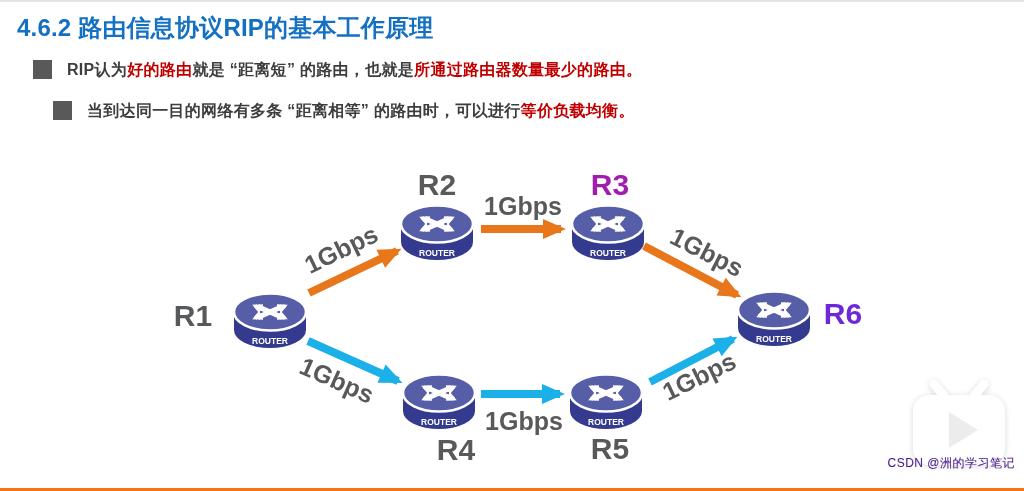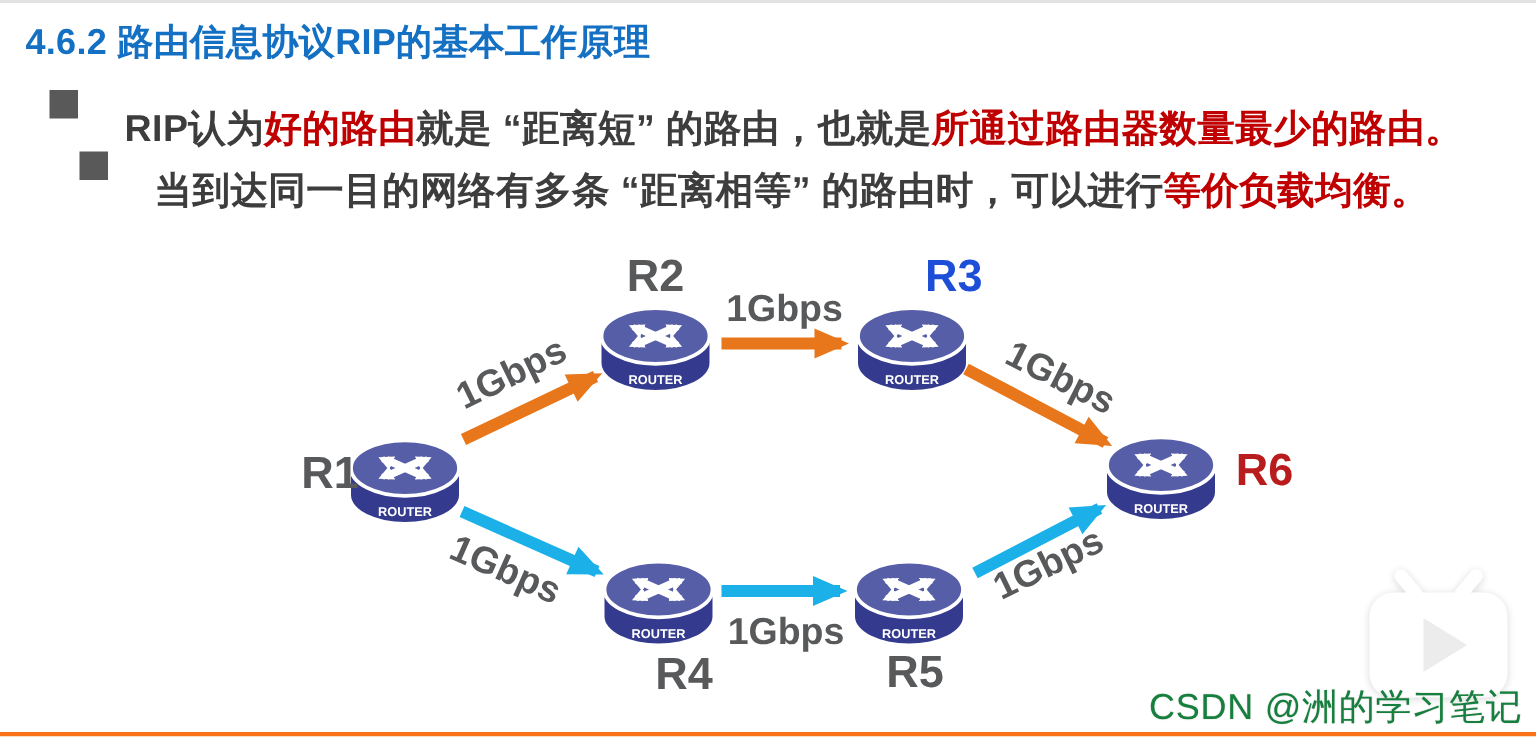--- a/index.html
+++ b/index.html
@@ -10,36 +10,36 @@
     box-sizing:border-box;
   }
   .page-title{
     position:absolute;left:17px;top:10px;margin:0;
     font-size:24px;font-weight:bold;letter-spacing:0.2px;
   }
   .bullet{position:absolute;left:33px;display:flex;align-items:flex-start;gap:15px;width:960px;}
   .bullet-1{top:56px;}
   .bullet-2{top:97px;padding-left:20px;}
   .sq{flex:0 0 auto;width:19px;height:19px;margin-top:2px;}
-  .bullet p{margin:16px;font-size:25px;font-weight:bold;line-height:24px;letter-spacing:0.3px;}
+  .bullet p{margin:0;font-size:16px;font-weight:bold;line-height:24px;letter-spacing:0.3px;}
   .diagram{position:absolute;left:0;top:0;width:1024px;height:491px;}
   #links-svg{position:absolute;left:0;top:0;}
   .router{position:absolute;width:80px;height:66px;}
   .router-label{
     position:absolute;width:90px;text-align:center;
     font-size:30px;font-weight:bold;line-height:36px;
   }
   .link-label{
     position:absolute;width:120px;text-align:center;
     font-size:25px;font-weight:bold;line-height:30px;
   }
   .watermark{
     position:absolute;right:9px;top:453px;
-    font-size:24px;letter-spacing:0.5px;
-    color:#15803d;text-shadow:0 0 1px #c0c0c0;margin-left:20px;
+    font-size:12px;letter-spacing:0.5px;
+    color:#4c1d95;text-shadow:0 0 1px #c0c0c0;margin-left:20px;
   }
   .tv-icon{
     position:absolute;left:908px;top:377px;width:102px;height:90px;
     opacity:0.95;filter:drop-shadow(0 1px 3px rgba(0,0,0,0.16));
     cursor:pointer;
   }
 </style>
 </head>
 <body>
 
@@ -84,21 +84,21 @@
             <path d="M4,28 L4,45 A36,18 0 0 0 76,45 L76,28 Z" fill="#343a8e"></path>
             <ellipse cx="40" cy="27" rx="36" ry="18.5" fill="#575ea8" stroke="#ffffff" stroke-width="2.5"></ellipse>
             <g stroke="#ffffff" stroke-width="4" fill="none">
               <path d="M28,33 L55,21" marker-end="url(#rw0)"></path>
               <path d="M52,21 L25,33" marker-end="url(#rw0)"></path>
               <path d="M52,33 L25,21" marker-end="url(#rw0)"></path>
               <path d="M28,21 L55,33" marker-end="url(#rw0)"></path>
             </g>
             <text x="40" y="59" text-anchor="middle" font-size="8.5" font-weight="bold" fill="#ffffff" font-family="Liberation Sans, sans-serif">ROUTER</text>
           </svg></div>
-        <div class="router-label" style="left: 175px; top: 296px; color: rgb(88, 89, 91);">R1</div>
+        <div class="router-label" style="left: 148px; top: 296px; color: rgb(88, 89, 91);">R1</div>
         <div class="router" style="left: 397px; top: 195px;"><svg viewBox="0 0 80 66" width="80" height="66">
             <defs>
               <marker id="rw1" markerUnits="userSpaceOnUse" markerWidth="12" markerHeight="12" refX="7" refY="5" orient="auto">
                 <path d="M0,0 L10,5 L0,10 Z" fill="#fff"></path>
               </marker>
             </defs>
             <path d="M4,28 L4,45 A36,18 0 0 0 76,45 L76,28 Z" fill="#343a8e"></path>
             <ellipse cx="40" cy="27" rx="36" ry="18.5" fill="#575ea8" stroke="#ffffff" stroke-width="2.5"></ellipse>
             <g stroke="#ffffff" stroke-width="4" fill="none">
               <path d="M28,33 L55,21" marker-end="url(#rw1)"></path>
@@ -118,21 +118,21 @@
             <path d="M4,28 L4,45 A36,18 0 0 0 76,45 L76,28 Z" fill="#343a8e"></path>
             <ellipse cx="40" cy="27" rx="36" ry="18.5" fill="#575ea8" stroke="#ffffff" stroke-width="2.5"></ellipse>
             <g stroke="#ffffff" stroke-width="4" fill="none">
               <path d="M28,33 L55,21" marker-end="url(#rw2)"></path>
               <path d="M52,21 L25,33" marker-end="url(#rw2)"></path>
               <path d="M52,33 L25,21" marker-end="url(#rw2)"></path>
               <path d="M28,21 L55,33" marker-end="url(#rw2)"></path>
             </g>
             <text x="40" y="59" text-anchor="middle" font-size="8.5" font-weight="bold" fill="#ffffff" font-family="Liberation Sans, sans-serif">ROUTER</text>
           </svg></div>
-        <div class="router-label" style="left: 565px; top: 165px; color: #1d4ed8; text-align: right;">R3</div>
+        <div class="router-label" style="left: 565px; top: 165px; color: #a21caf;">R3</div>
         <div class="router" style="left: 399px; top: 364px;"><svg viewBox="0 0 80 66" width="80" height="66">
             <defs>
               <marker id="rw3" markerUnits="userSpaceOnUse" markerWidth="12" markerHeight="12" refX="7" refY="5" orient="auto">
                 <path d="M0,0 L10,5 L0,10 Z" fill="#fff"></path>
               </marker>
             </defs>
             <path d="M4,28 L4,45 A36,18 0 0 0 76,45 L76,28 Z" fill="#343a8e"></path>
             <ellipse cx="40" cy="27" rx="36" ry="18.5" fill="#575ea8" stroke="#ffffff" stroke-width="2.5"></ellipse>
             <g stroke="#ffffff" stroke-width="4" fill="none">
               <path d="M28,33 L55,21" marker-end="url(#rw3)"></path>
@@ -169,21 +169,21 @@
             <path d="M4,28 L4,45 A36,18 0 0 0 76,45 L76,28 Z" fill="#343a8e"></path>
             <ellipse cx="40" cy="27" rx="36" ry="18.5" fill="#575ea8" stroke="#ffffff" stroke-width="2.5"></ellipse>
             <g stroke="#ffffff" stroke-width="4" fill="none">
               <path d="M28,33 L55,21" marker-end="url(#rw5)"></path>
               <path d="M52,21 L25,33" marker-end="url(#rw5)"></path>
               <path d="M52,33 L25,21" marker-end="url(#rw5)"></path>
               <path d="M28,21 L55,33" marker-end="url(#rw5)"></path>
             </g>
             <text x="40" y="59" text-anchor="middle" font-size="8.5" font-weight="bold" fill="#ffffff" font-family="Liberation Sans, sans-serif">ROUTER</text>
           </svg></div>
-        <div class="router-label" style="left: 798px; top: 294px; color: #b91c1c;">R6</div>
+        <div class="router-label" style="left: 798px; top: 294px; color: #6d28d9;">R6</div>
         <div class="link-label" style="left: 281px; top: 232px; color: rgb(88, 89, 91); transform: rotate(-26deg);">1Gbps</div>
         <div class="link-label" style="left: 463px; top: 189px; color: rgb(88, 89, 91); transform: rotate(0deg);">1Gbps</div>
         <div class="link-label" style="left: 647px; top: 235px; color: rgb(88, 89, 91); transform: rotate(27deg);">1Gbps</div>
         <div class="link-label" style="left: 277px; top: 363px; color: rgb(88, 89, 91); transform: rotate(24deg);">1Gbps</div>
         <div class="link-label" style="left: 464px; top: 404px; color: rgb(88, 89, 91); transform: rotate(0deg);">1Gbps</div>
         <div class="link-label" style="left: 639px; top: 359px; color: rgb(88, 89, 91); transform: rotate(-26deg);">1Gbps</div>
       </div>
   </div>
 
   <div class="tv-icon">

